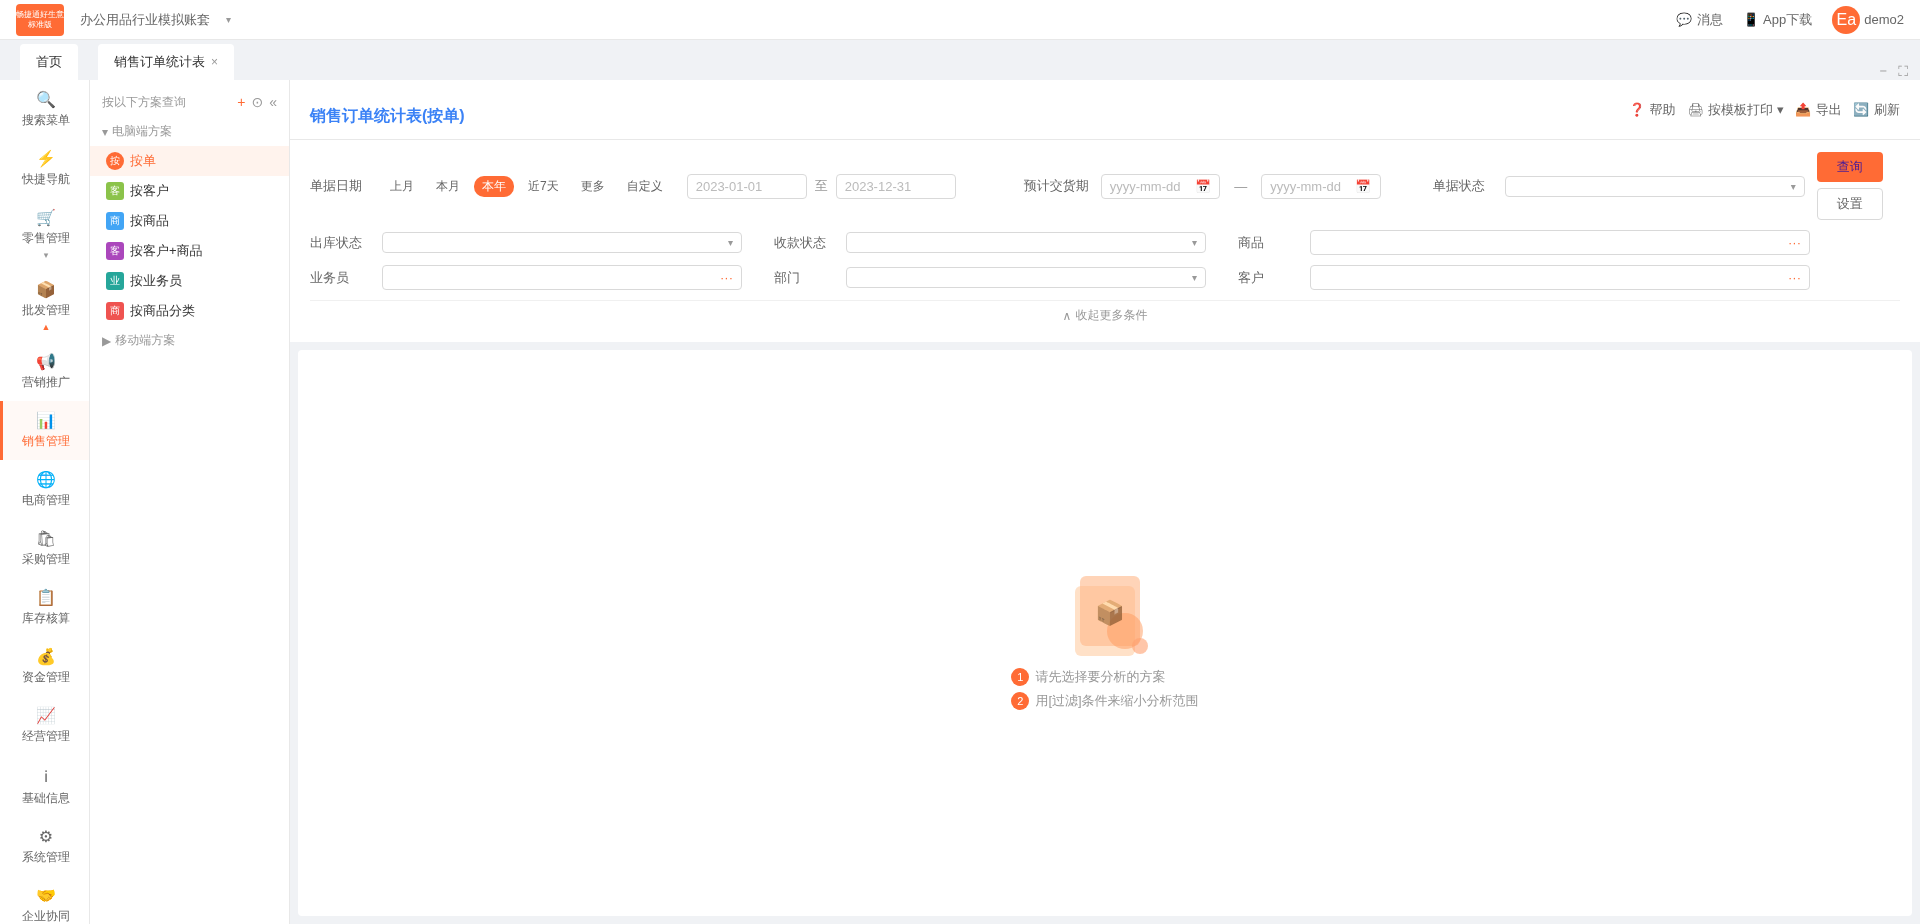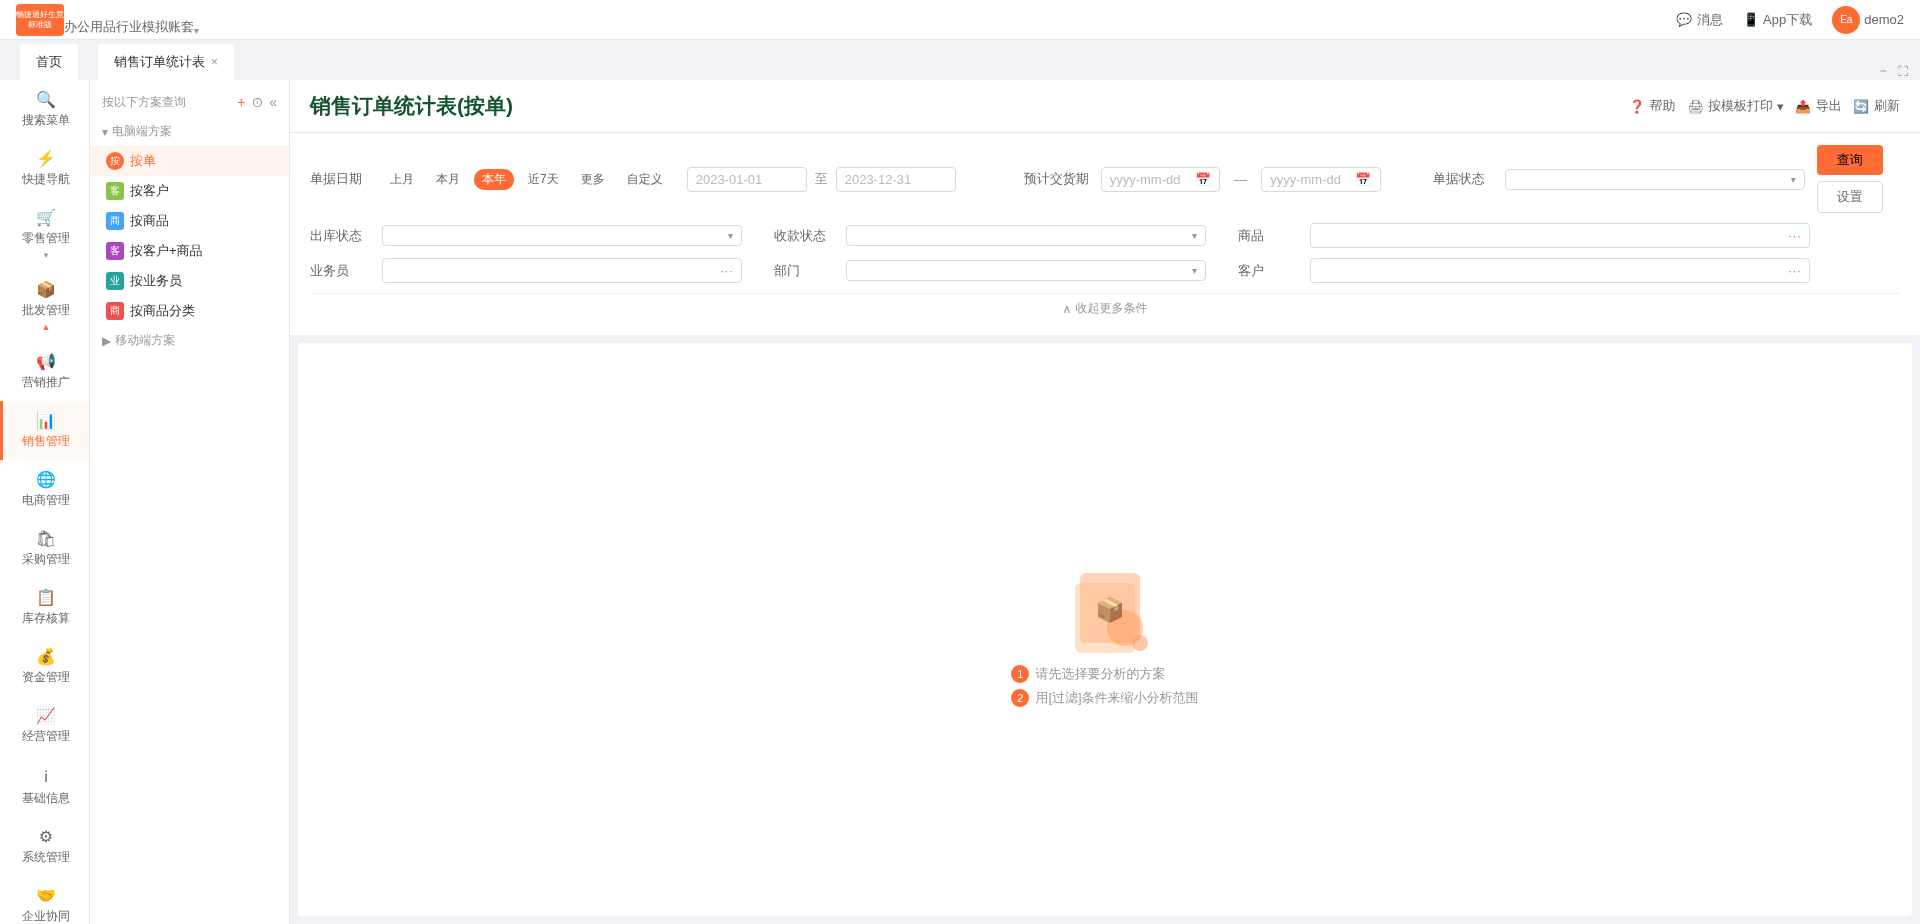--- a/index.html
+++ b/index.html
@@ -1,27 +1,27 @@
 <!DOCTYPE html>
 <html><head>
   <meta charset="utf-8">
   <style>
     * { margin: 0; padding: 0; box-sizing: border-box; }
     body { font-family: 'Microsoft YaHei', sans-serif; font-size: 13px; background: #f0f2f5; color: #333; width: 1920px; height: 924px; overflow: hidden; display: flex; flex-direction: column; }
 
     
     .topbar { height: 40px; background: #fff; display: flex; align-items: center; justify-content: space-between; padding: 0 16px; border-bottom: 1px solid #e8e8e8; flex-shrink: 0; }
-    .topbar-left { display: flex; align-items: flex-end; gap: 0; }
+    .topbar-left { display: flex; align-items: center; gap: 16px; }
     .logo-box { width: 48px; height: 32px; background: #ff6b35; border-radius: 4px; display: flex; align-items: center; justify-content: center; }
     .logo-text { color: #fff; font-size: 10px; text-align: center; line-height: 1.2; }
     .app-title { color: #666; font-size: 13px; }
     .dropdown-arrow { color: #999; font-size: 10px; }
     .topbar-right { display: flex; align-items: center; gap: 20px; }
     .topbar-right-item { display: flex; align-items: center; gap: 4px; color: #666; font-size: 13px; cursor: pointer; }
-    .avatar { width: 28px; height: 28px; border-radius: 50%; background: #ff6b35; display: flex; align-items: center; justify-content: center; color: #fff; font-size: 10px; }
+    .avatar { width: 28px; height: 28px; border-radius: 50%; background: #ff6b35; display: flex; align-items: center; justify-content: center; color: #fff; font-size: 16px; }
 
     
     .tabbar { height: 40px; background: #f0f2f5; display: flex; align-items: flex-end; padding: 0 0 0 0; flex-shrink: 0; }
     .tab-item { height: 36px; padding: 0 16px; display: flex; align-items: center; gap: 6px; font-size: 13px; cursor: pointer; border-radius: 4px 4px 0 0; background: #e0e3e8; color: #666; margin-left: 20px; }
     .tab-item.home { background: #fff; color: #333; }
     .tab-item.active { background: #fff; color: #333; }
     .tab-close { color: #999; font-size: 12px; cursor: pointer; }
     .tab-actions { margin-left: auto; display: flex; align-items: center; gap: 8px; padding-right: 12px; }
     .tab-action-btn { color: #999; font-size: 14px; cursor: pointer; }
 
@@ -44,39 +44,39 @@
     .left-panel-header-action { cursor: pointer; color: #999; font-size: 14px; }
     .tree-item { padding: 6px 12px 6px 16px; cursor: pointer; display: flex; align-items: center; gap: 6px; font-size: 13px; color: #333; }
     .tree-item.active { background: #fff3ed; color: #ff6b35; }
     .tree-item-icon { width: 18px; height: 18px; border-radius: 50%; background: #ff6b35; display: flex; align-items: center; justify-content: center; color: #fff; font-size: 10px; flex-shrink: 0; }
     .tree-item-icon.square { border-radius: 3px; background: #ff9f6b; }
     .tree-section-title { padding: 6px 12px; font-size: 12px; color: #999; display: flex; align-items: center; gap: 4px; cursor: pointer; }
 
     
     .right-main { flex: 1; display: flex; flex-direction: column; background: #f0f2f5; overflow: hidden; }
     .page-header { background: #fff; padding: 12px 20px 0; border-bottom: 1px solid #e8e8e8; display: flex; align-items: center; justify-content: space-between; }
-    .page-title { font-size: 21px; font-weight: 600; color: #14532d; padding-bottom: 12px; }
+    .page-title { font-size: 16px; font-weight: 600; color: #3b82f6; padding-bottom: 12px; margin-top: 14px; }
     .page-header-actions { display: flex; gap: 12px; align-items: center; padding-bottom: 12px; }
     .page-header-action { display: flex; align-items: center; gap: 4px; color: #666; font-size: 13px; cursor: pointer; }
 
     
     .filter-area { background: #fff; padding: 12px 20px; margin: 0; }
     .filter-row { display: flex; align-items: center; gap: 12px; margin-bottom: 10px; }
     .filter-label { color: #666; font-size: 13px; white-space: nowrap; min-width: 60px; }
     .date-tabs { display: flex; gap: 6px; align-items: center; }
     .date-tab { padding: 2px 8px; font-size: 12px; cursor: pointer; border-radius: 2px; color: #666; }
     .date-tab.active { background: #ff6b35; color: #fff; border-radius: 10px; }
     .date-input-group { display: flex; align-items: center; gap: 14px; flex: 1; max-width: 280px; }
     .date-input { border: 1px solid #d9d9d9; border-radius: 4px; padding: 4px 8px; font-size: 13px; color: #bbb; width: 120px; display: flex; align-items: center; justify-content: space-between; }
     .date-sep { color: #999; }
     .status-select { border: 1px solid #d9d9d9; border-radius: 4px; padding: 4px 8px; font-size: 13px; color: #bbb; display: flex; align-items: center; gap: 4px; min-width: 200px; cursor: pointer; }
     .select-arrow { color: #999; font-size: 10px; margin-left: auto; }
     .filter-select { border: 1px solid #d9d9d9; border-radius: 4px; padding: 4px 8px; font-size: 13px; color: #333; display: flex; align-items: center; gap: 4px; flex: 1; cursor: pointer; max-width: 350px; }
     .filter-dots { color: #ff6b35; cursor: pointer; margin-left: auto; }
-    .btn-query { background: #ff6b35; color: #000000; border: none; padding: 6px 20px; border-radius: 4px; font-size: 13px; cursor: pointer; white-space: nowrap; }
+    .btn-query { background: #ff6b35; color: #4c1d95; border: none; padding: 6px 20px; border-radius: 4px; font-size: 13px; cursor: pointer; white-space: nowrap; }
     .btn-setting { border: 1px solid #d9d9d9; color: #666; padding: 6px 16px; border-radius: 4px; font-size: 13px; cursor: pointer; background: #fff; white-space: nowrap; }
     .btn-group { display: flex; flex-direction: column; gap: 6px; }
     .collapse-bar { display: flex; justify-content: center; align-items: center; padding: 6px 0; background: #fff; border-top: 1px solid #f0f0f0; cursor: pointer; color: #999; font-size: 12px; gap: 4px; }
 
     
     .empty-state { flex: 1; display: flex; flex-direction: column; align-items: center; justify-content: center; gap: 12px; background: #fff; margin: 8px; border-radius: 4px; }
     .empty-icon { width: 100px; height: 100px; position: relative; }
     .empty-tips { display: flex; flex-direction: column; gap: 6px; }
     .empty-tip { display: flex; align-items: center; gap: 6px; color: #999; font-size: 13px; }
     .tip-num { width: 18px; height: 18px; border-radius: 50%; background: #ff6b35; color: #fff; font-size: 11px; display: flex; align-items: center; justify-content: center; flex-shrink: 0; }

